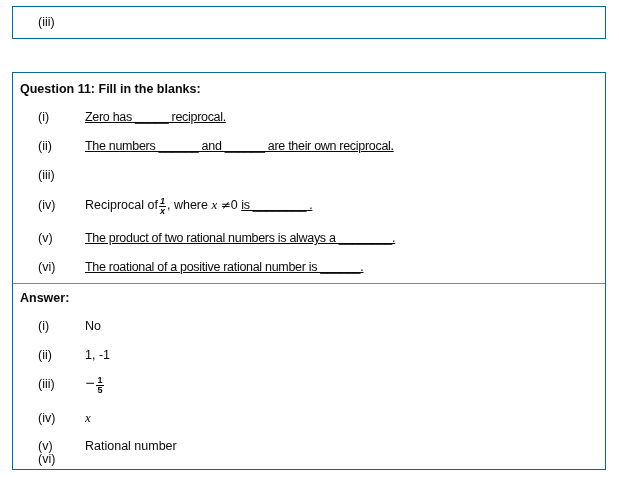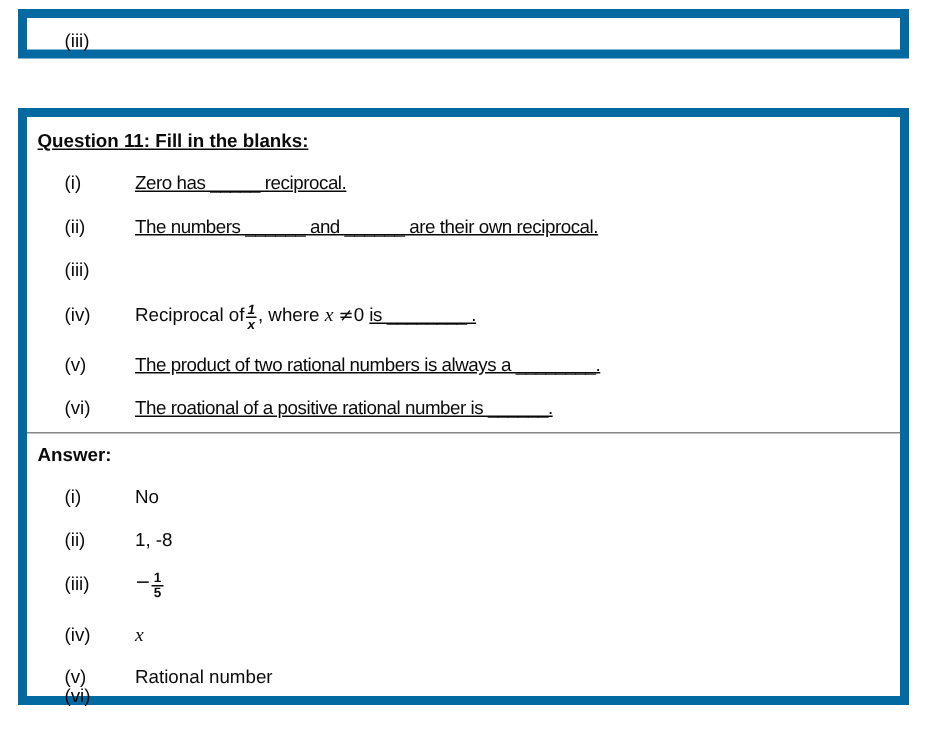--- a/index.html
+++ b/index.html
@@ -18,21 +18,21 @@
     position: relative;
     width: 619px;
     height: 489px;
     background: #ffffff;
   }
 
   
   .box {
     position: absolute;
     background: #ffffff;
-    border: 6px solid #0369a1;
+    border: 1px solid #0369a1;
     box-sizing: border-box;
   }
 
   
   .box-top {
     left: 12px;
     top: 6px;
     width: 594px;
     height: 33px;
   }
@@ -141,21 +141,21 @@
 <div class="page">
 
   <div class="box box-top">
     <div class="row indent-num" style="top:7px;">
       <span class="num">(iii)</span>
     </div>
   </div>
 
   <div class="box box-main">
 
-    <div class="heading indent-head" style="top:8px;text-decoration:underline;">Question 11: Fill in the blanks:</div>
+    <div class="heading indent-head" style="top:8px;">Question 11: Fill in the blanks:</div>
 
     <div class="row indent-num" style="top:36px;">
       <span class="num">(i)</span>
       <span class="txt blank">Zero has _____ reciprocal.</span>
     </div>
 
     <div class="row indent-num" style="top:65px;">
       <span class="num">(ii)</span>
       <span class="txt blank">The numbers ______ and ______ are their own reciprocal.</span>
     </div>
@@ -191,21 +191,21 @@
 
     <div class="heading indent-head" style="top:217px;">Answer:</div>
 
     <div class="row indent-num" style="top:245px;">
       <span class="num">(i)</span>
       <span class="txt">No</span>
     </div>
 
     <div class="row indent-num" style="top:274px;">
       <span class="num">(ii)</span>
-      <span class="txt">1, -8</span>
+      <span class="txt">1, -1</span>
     </div>
 
     <div class="row indent-num" style="top:302px;">
       <span class="num">(iii)</span>
       <span class="txt">
         <span class="minus">−</span><span class="frac">
             <span class="nume">1</span>
             <span class="deno">5</span>
           </span>
       </span>

